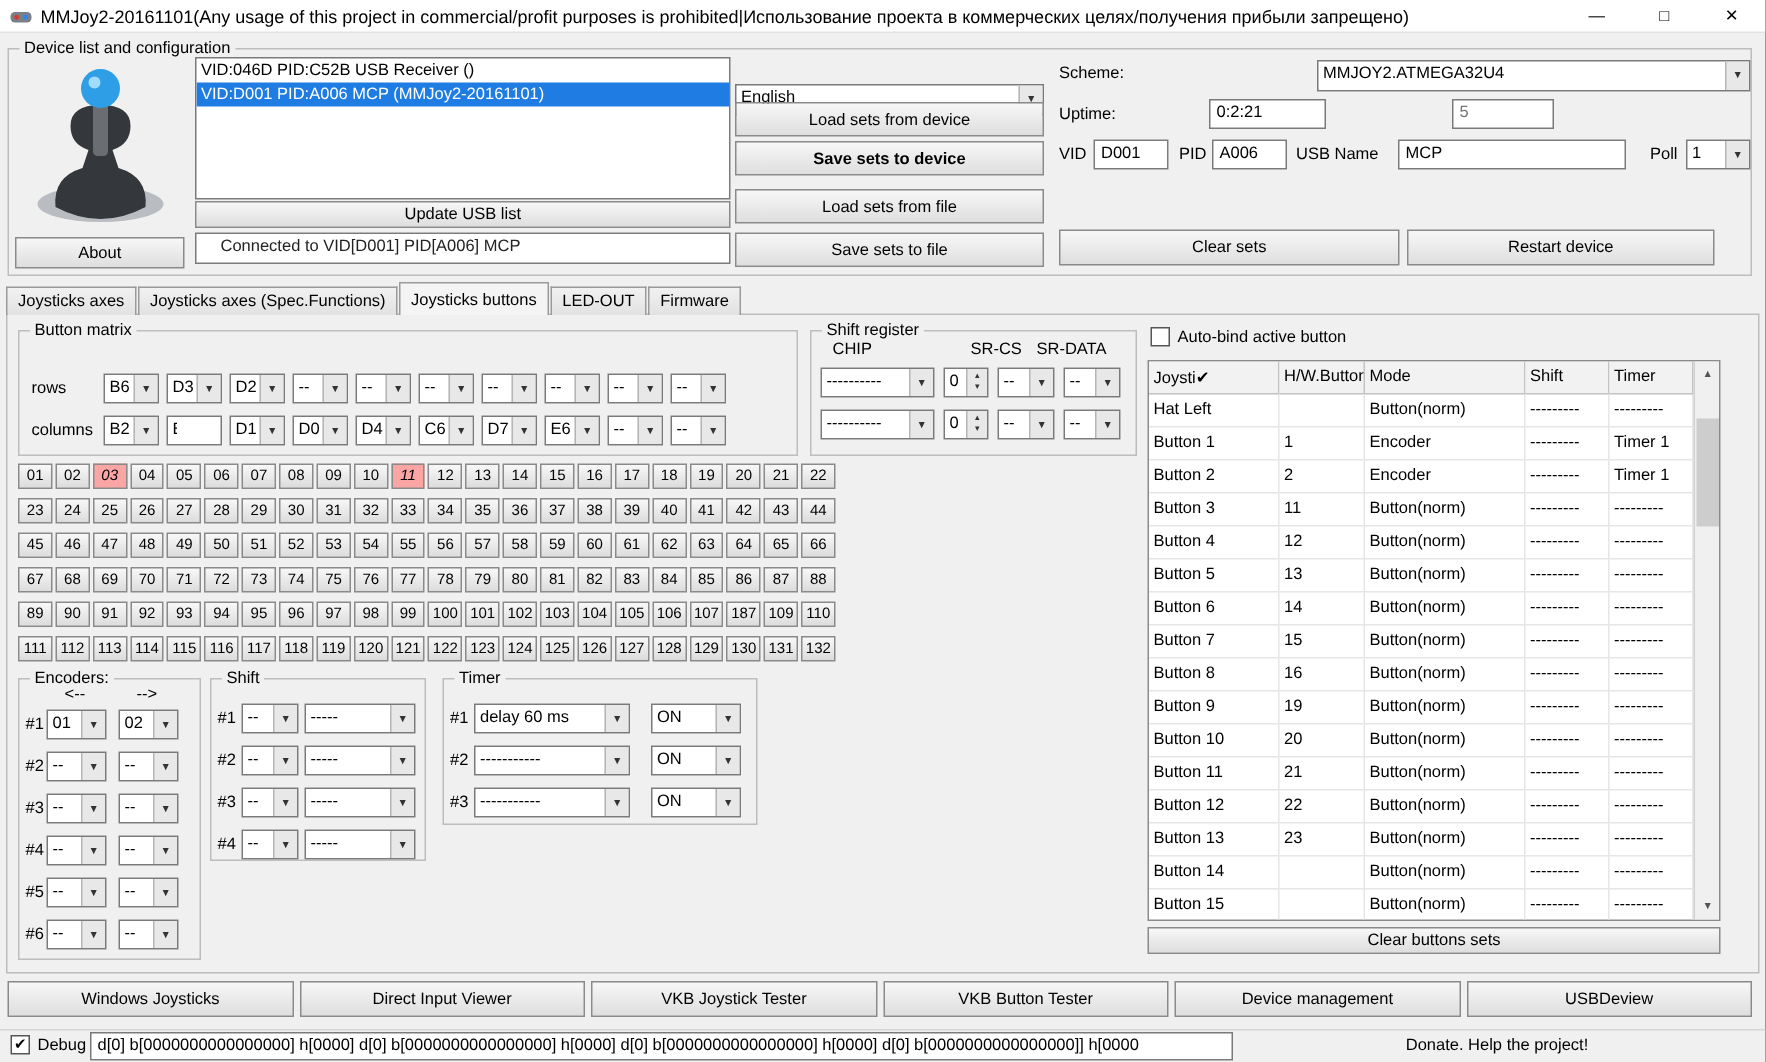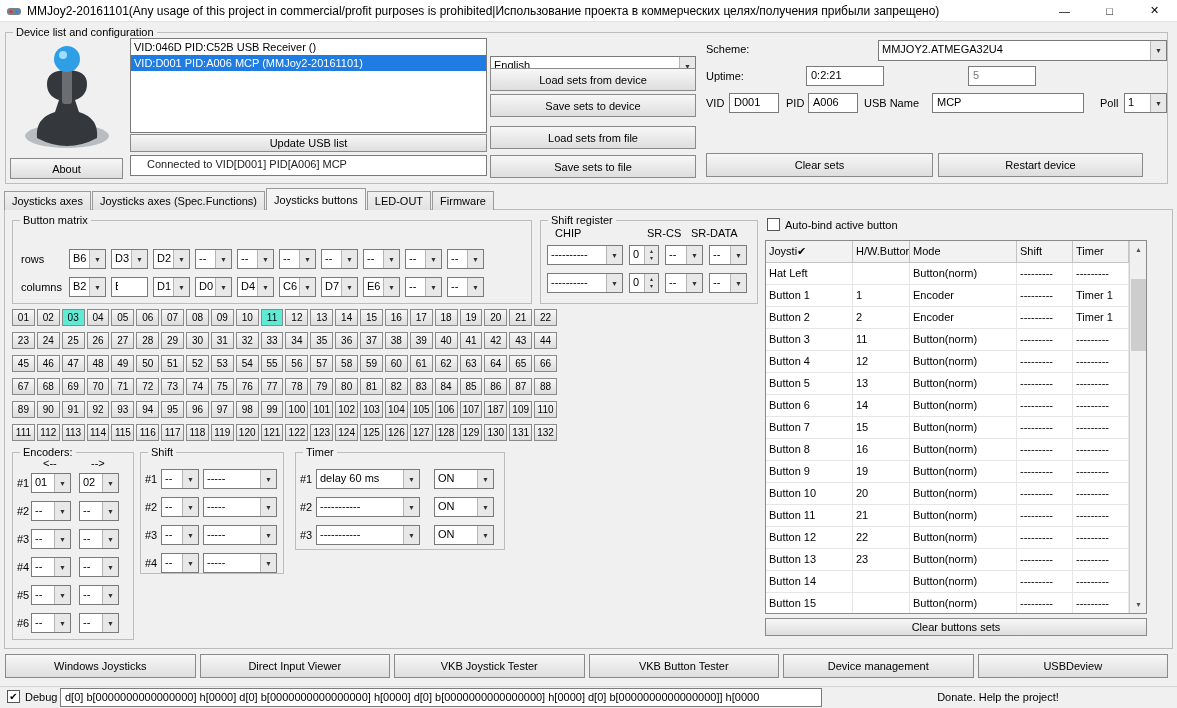--- a/index.html
+++ b/index.html
@@ -44,21 +44,21 @@
     padding:3px 7px;height:19px;box-sizing:border-box;font-size:11px;white-space:nowrap;margin-right:1px;}
   .tab.active{background:#f4f4f4;height:22px;padding-top:5px;z-index:4;position:relative;}
   .tabpanel{position:absolute;left:4px;top:209px;width:1169px;height:440px;border:1px solid #bcbcbc;
     box-sizing:border-box;background:#f0f0f0;z-index:0;}
   
   .btngrid{position:absolute;left:12px;top:309px;width:545px;display:grid;
     grid-template-columns:repeat(22,1fr);column-gap:2px;row-gap:6px;}
   .gridbtn{height:17px;border:1px solid #8a8a8a;box-sizing:border-box;
     background:linear-gradient(#f8f8f8,#dcdcdc);display:flex;align-items:center;justify-content:center;
     font-size:10px;}
-  .gridbtn.red{background:#5eead4;color:#000;}
+  .gridbtn.red{background:#fca5a5;color:#000;font-style:italic;}
   
   .jtable{position:absolute;left:765px;top:240px;width:382px;height:374px;background:#fff;
     border:1px solid #8a8a8a;box-sizing:border-box;display:flex;overflow:hidden;}
   .jgrid{display:grid;grid-template-columns:87px 57px 107px 56px 56px;grid-auto-rows:22px;flex:1;
     align-content:start;}
   .th{background:#f2f2f2;border-right:1px solid #c3c3c3;border-bottom:1px solid #c3c3c3;
     padding:4px 3px 0;font-size:11px;white-space:nowrap;overflow:hidden;box-sizing:border-box;}
   .td{border-right:1px solid #e6e6e6;border-bottom:1px solid #e6e6e6;padding:4px 3px 0;
     font-size:11px;white-space:nowrap;overflow:hidden;box-sizing:border-box;}
   .vscroll{flex:0 0 17px;background:#f0f0f0;border-left:1px solid #cfcfcf;position:relative;}
@@ -111,21 +111,21 @@
     </div>
   <div class="btn" style="left:130px;top:134px;width:357px;height:18px;">Update USB list</div>
   <div class="field" style="left:130px;top:155px;width:357px;height:21px;color:#222;padding-left:16px;">Connected to VID[D001] PID[A006] MCP</div>
   <div class="btn" style="left:10px;top:158px;width:113px;height:21px;">About</div>
 
   <div class="combo" style="left:490px;top:40px;width:206px;margin-top:16px;">
     <span class="cv">English</span>
     <span class="ca">▼</span>
   </div>
   <div class="btn" style="left:490px;top:68px;width:206px;height:23px;">Load sets from device</div>
-  <div class="btn" style="left:490px;top:94px;width:206px;height:23px;">Save sets to device</div>
+  <div class="btn" style="left:490px;top:94px;width:206px;height:23px;font-weight:bold;">Save sets to device</div>
   <div class="btn" style="left:490px;top:126px;width:206px;height:23px;">Load sets from file</div>
   <div class="btn" style="left:490px;top:155px;width:206px;height:23px;">Save sets to file</div>
 
   <span class="lbl" style="left:706px;top:43px;">Scheme:</span>
   <div class="combo" style="left:878px;top:40px;width:289px;">
     <span class="cv">MMJOY2.ATMEGA32U4</span>
     <span class="ca">▼</span>
   </div>
   <span class="lbl" style="left:706px;top:70px;">Uptime:</span>
   <div class="field" style="left:806px;top:66px;width:78px;height:20px;">0:2:21</div>

